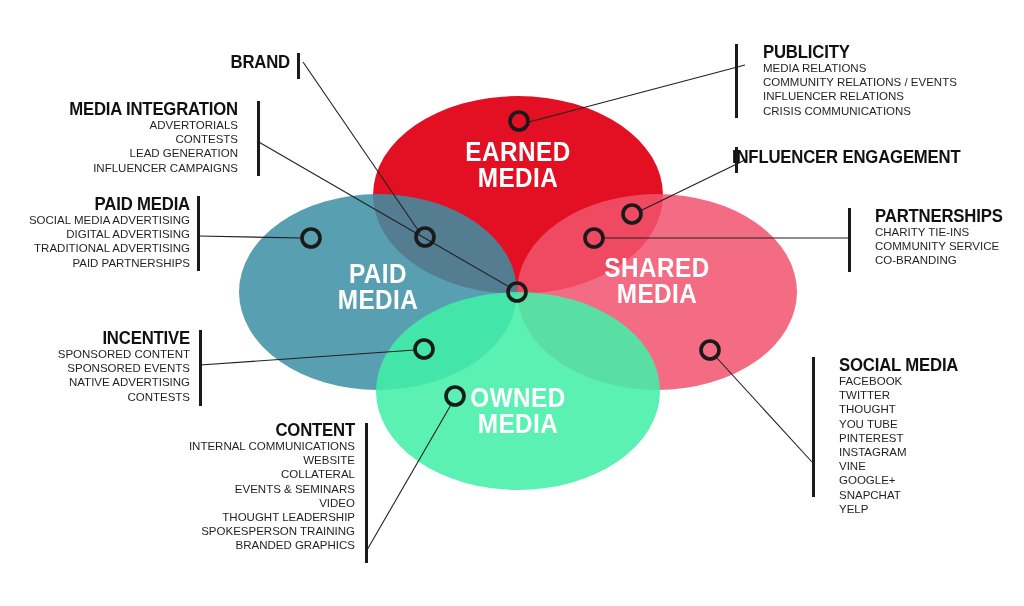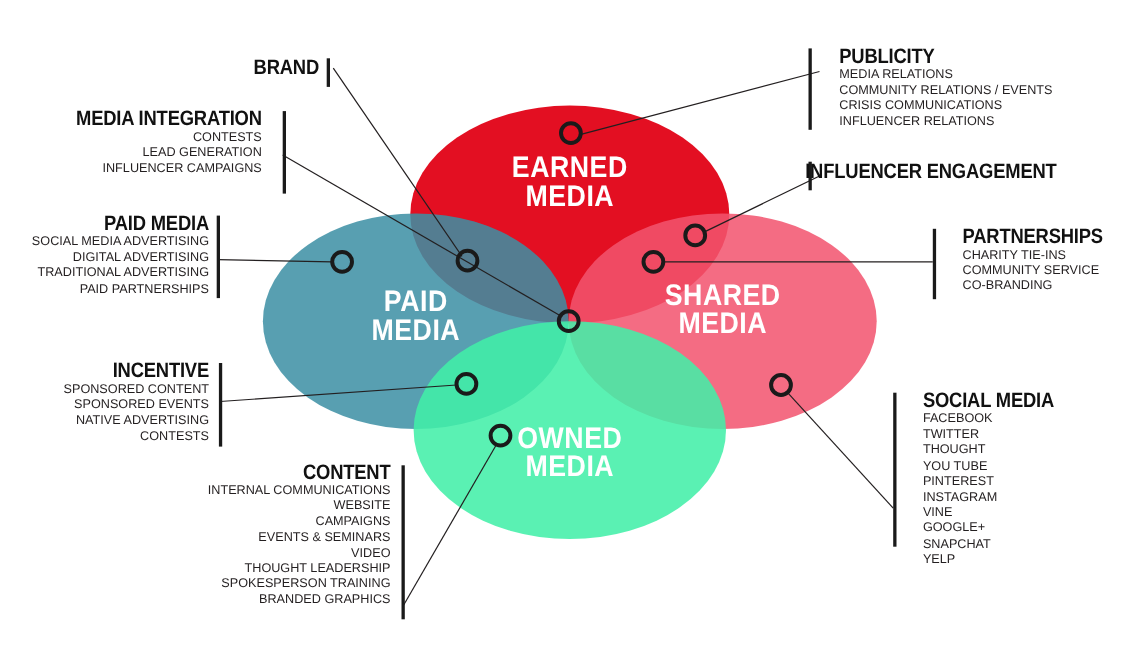--- a/index.html
+++ b/index.html
@@ -120,20 +120,21 @@
 MEDIA</div>
 
   <div class="blk left" style="left:130px;top:52px;width:160px;">
     <div class="hd" style="color: rgb(17, 17, 17);">BRAND</div>
   </div>
   <div class="rule" style="left: 297px; top: 53px; height: 26px; background: rgb(26, 26, 26);"></div>
 
   <div class="blk left" style="left:8px;top:99px;width:230px;">
     <div class="hd" style="color: rgb(17, 17, 17);">MEDIA INTEGRATION</div>
     <div>
+        <div class="itm">ADVERTORIALS</div>
         <div class="itm">CONTESTS</div>
         <div class="itm">LEAD GENERATION</div>
         <div class="itm">INFLUENCER CAMPAIGNS</div>
       </div>
   </div>
   <div class="rule" style="left: 257px; top: 101px; height: 75px; background: rgb(26, 26, 26);"></div>
 
   <div class="blk left" style="left:-10px;top:194px;width:200px;">
     <div class="hd" style="color: rgb(17, 17, 17);">PAID MEDIA</div>
     <div>
@@ -154,38 +155,38 @@
         <div class="itm">CONTESTS</div>
       </div>
   </div>
   <div class="rule" style="left: 199px; top: 330px; height: 76px; background: rgb(26, 26, 26);"></div>
 
   <div class="blk left" style="left:110px;top:420px;width:245px;">
     <div class="hd" style="color: rgb(17, 17, 17);">CONTENT</div>
     <div>
         <div class="itm">INTERNAL COMMUNICATIONS</div>
         <div class="itm">WEBSITE</div>
-        <div class="itm">CAMPAIGNS</div>
+        <div class="itm">COLLATERAL</div>
         <div class="itm">EVENTS &amp; SEMINARS</div>
         <div class="itm">VIDEO</div>
         <div class="itm">THOUGHT LEADERSHIP</div>
         <div class="itm">SPOKESPERSON TRAINING</div>
         <div class="itm">BRANDED GRAPHICS</div>
       </div>
   </div>
   <div class="rule" style="left: 365px; top: 423px; height: 140px; background: rgb(26, 26, 26);"></div>
 
   <div class="rule" style="left: 735px; top: 44px; height: 74px; background: rgb(26, 26, 26);"></div>
   <div class="blk right" style="left:751px;top:42px;width:260px;">
     <div class="hd" style="color: rgb(17, 17, 17);">PUBLICITY</div>
     <div>
         <div class="itm">MEDIA RELATIONS</div>
         <div class="itm">COMMUNITY RELATIONS / EVENTS</div>
+        <div class="itm">INFLUENCER RELATIONS</div>
         <div class="itm">CRISIS COMMUNICATIONS</div>
-        <div class="itm">INFLUENCER RELATIONS</div>
       </div>
   </div>
 
   <div class="rule" style="left: 735px; top: 147px; height: 26px; background: rgb(26, 26, 26);"></div>
   <div class="blk right" style="left:720px;top:147px;width:270px;">
     <div class="hd" style="color: rgb(17, 17, 17);">INFLUENCER ENGAGEMENT</div>
   </div>
 
   <div class="rule" style="left: 848px; top: 208px; height: 64px; background: rgb(26, 26, 26);"></div>
   <div class="blk right" style="left:863px;top:206px;width:170px;">

